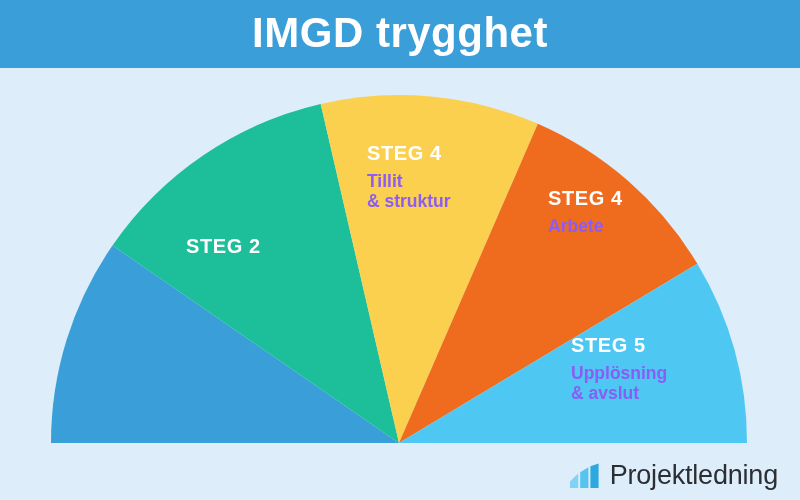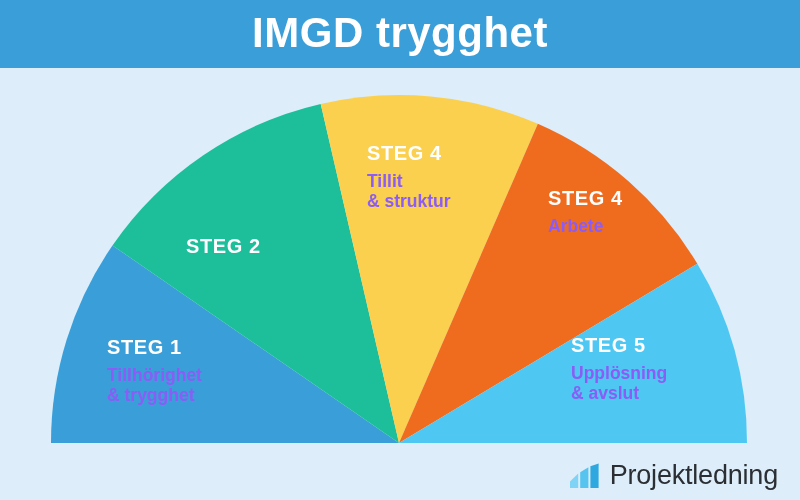--- a/index.html
+++ b/index.html
@@ -132,27 +132,20 @@
 
       <path d="M 399 375 L 112.48 177.43 A 348 348 0 0 1 320.71 35.95 Z" fill="#1cbf9a"></path>
 
       <path d="M 399 375 L 320.71 35.95 A 348 348 0 0 1 537.83 55.87 Z" fill="#fbd04f"></path>
 
       <path d="M 399 375 L 537.83 55.87 A 348 348 0 0 1 697.33 195.78 Z" fill="#ef6c1f"></path>
 
       <path d="M 399 375 L 697.33 195.78 A 348 348 0 0 1 747 375 Z" fill="#4ec8f2"></path>
     </svg>
 
-    <div class="seg-label" id="label-steg1">
-      <div class="seg-step">STEG 1</div>
-      <div class="seg-desc">
-        <span>Tillhörighet</span>
-        <span class="l2">&amp; trygghet</span>
-      </div>
-    </div>
 
     <div class="seg-label" id="label-steg2">
       <div class="seg-step">STEG 2</div>
     </div>
 
     <div class="seg-label" id="label-steg3">
       <div class="seg-step">STEG 4</div>
       <div class="seg-desc">
         <span>Tillit</span>
         <span class="l2">&amp; struktur</span>

